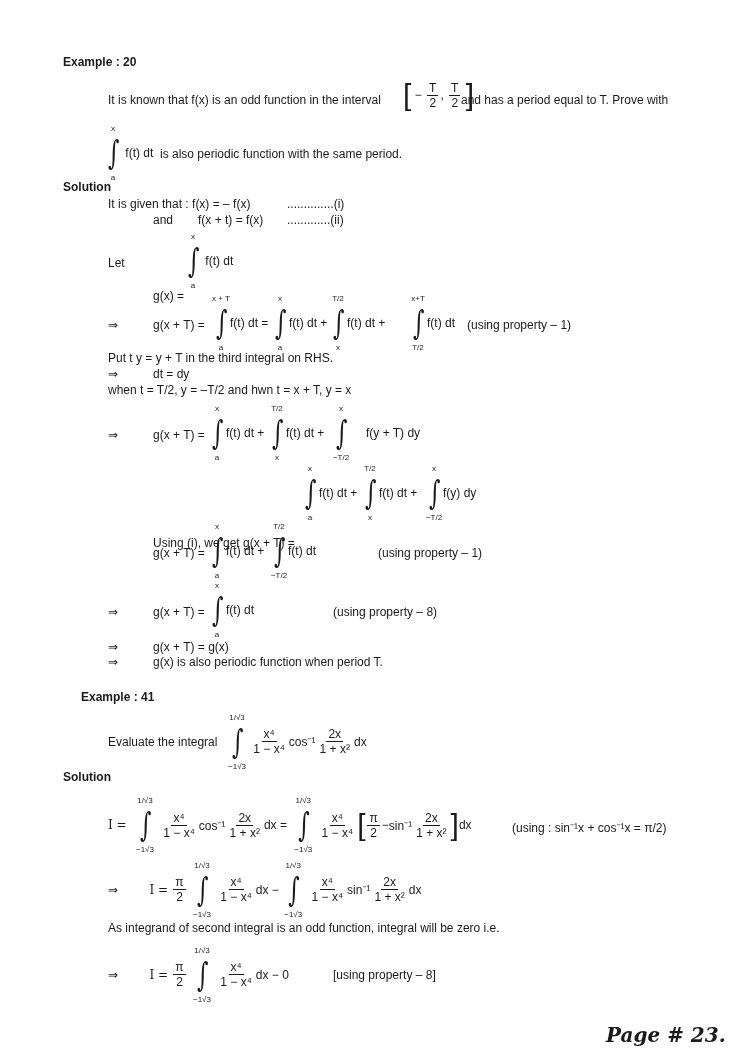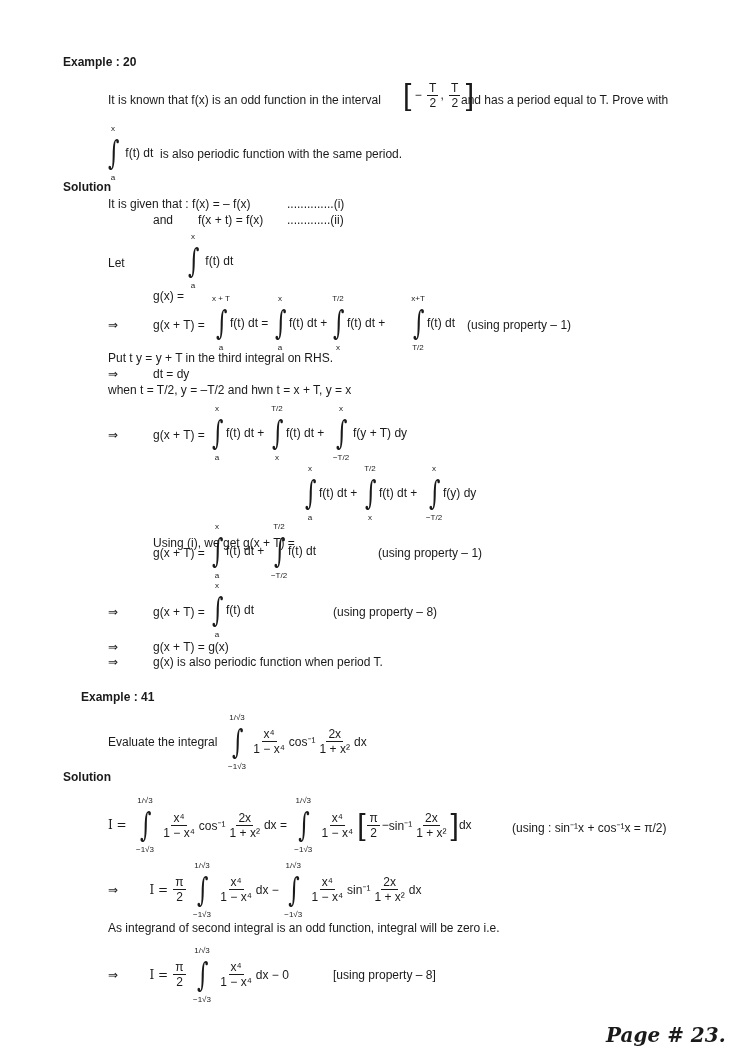--- a/index.html
+++ b/index.html
@@ -68,21 +68,21 @@
 
 <div class="abs" style="left:108px;top:351px;">Put t y = y + T in the third integral on RHS.</div>
 <div class="abs" style="left:108px;top:367px;">⇒</div>
 <div class="abs" style="left:153px;top:367px;">dt = dy</div>
 <div class="abs" style="left:108px;top:383px;">when t = T/2, y = –T/2 and hwn t = x + T, y = x</div>
 
 <div class="abs" style="left:108px;top:428px;">⇒</div>
 <div class="abs" style="left:153px;top:428px;">g(x + T) =</div>
 <div class="abs" style="left:212px;top:422px;"><span class="int"><span class="lim up">x</span><span class="sym">∫</span><span class="lim lo">a</span></span><span style="vertical-align:middle;margin-left:4px;">f(t) dt +</span></div>
 <div class="abs" style="left:272px;top:422px;"><span class="int"><span class="lim up">T/2</span><span class="sym">∫</span><span class="lim lo">x</span></span><span style="vertical-align:middle;margin-left:4px;">f(t) dt +</span></div>
-<div class="abs" style="left:336px;top:422px;"><span class="int"><span class="lim up">x</span><span class="sym">∫</span><span class="lim lo">−T/2</span></span><span style="vertical-align:middle;margin-left:7px;">f(y + T) dy</span></div>
+<div class="abs" style="left:336px;top:422px;"><span class="int"><span class="lim up">x</span><span class="sym">∫</span><span class="lim lo">−T/2</span></span><span style="vertical-align:middle;margin-left:20px;">f(y + T) dy</span></div>
 
 <div class="abs" style="left:153px;top:488px;margin-top:48px;">Using (i), we get g(x + T) =</div>
 <div class="abs" style="left:305px;top:482px;"><span class="int"><span class="lim up">x</span><span class="sym">∫</span><span class="lim lo">a</span></span><span style="vertical-align:middle;margin-left:4px;">f(t) dt +</span></div>
 <div class="abs" style="left:365px;top:482px;"><span class="int"><span class="lim up">T/2</span><span class="sym">∫</span><span class="lim lo">x</span></span><span style="vertical-align:middle;margin-left:4px;">f(t) dt +</span></div>
 <div class="abs" style="left:429px;top:482px;"><span class="int"><span class="lim up">x</span><span class="sym">∫</span><span class="lim lo">−T/2</span></span><span style="vertical-align:middle;margin-left:4px;">f(y) dy</span></div>
 
 <div class="abs" style="left:153px;top:546px;">g(x + T) =</div>
 <div class="abs" style="left:212px;top:540px;"><span class="int"><span class="lim up">x</span><span class="sym">∫</span><span class="lim lo">a</span></span><span style="vertical-align:middle;margin-left:4px;">f(t) dt +</span></div>
 <div class="abs" style="left:274px;top:540px;"><span class="int"><span class="lim up">T/2</span><span class="sym">∫</span><span class="lim lo">−T/2</span></span><span style="vertical-align:middle;margin-left:4px;">f(t) dt</span></div>
 <div class="abs" style="left:378px;top:546px;">(using property – 1)</div>

